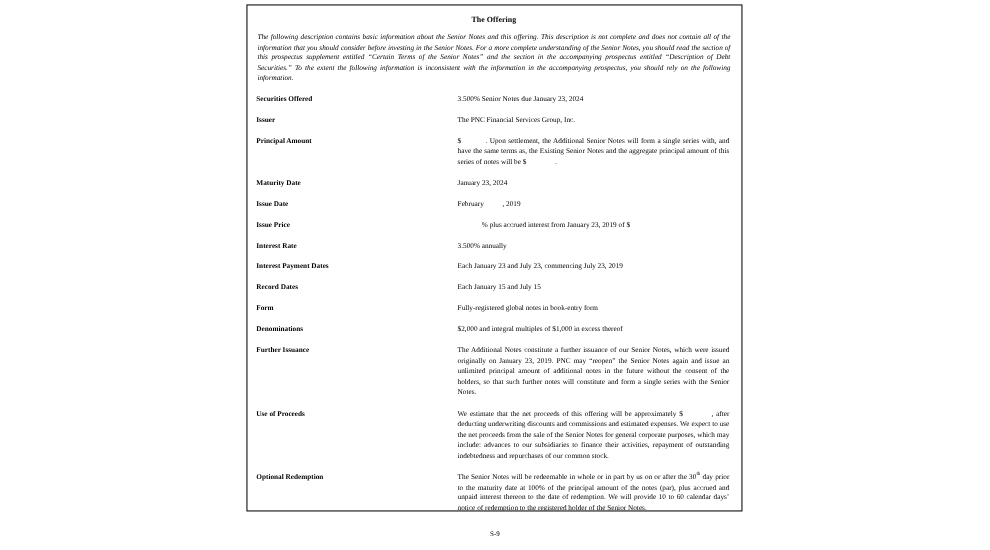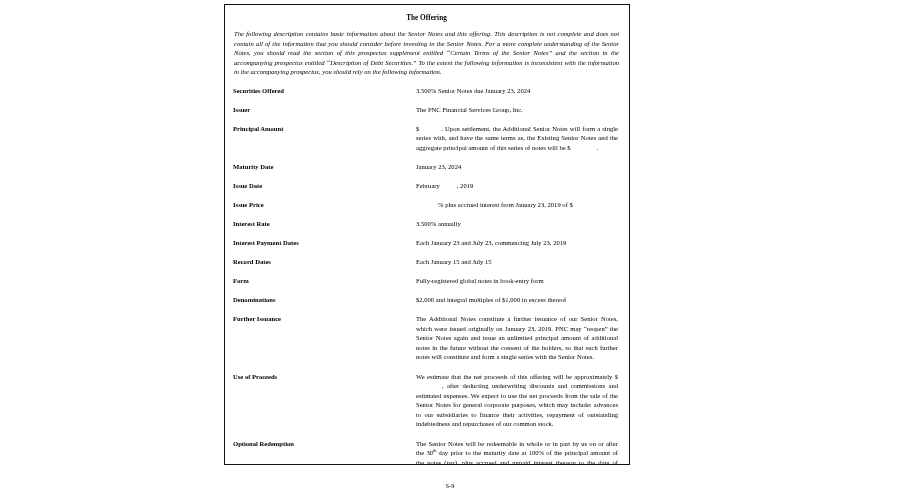--- a/index.html
+++ b/index.html
@@ -21,21 +21,21 @@
     top: 0;
     width: 900px;
     height: 500px;
     background: #ffffff;
   }
 
   .doc-frame {
     position: absolute;
     left: 224px;
     top: 4px;
-    width: 406px;
+    width: 451px;
     height: 461px;
     border: 1.2px solid #111111;
     background: #ffffff;
     box-sizing: border-box;
     padding: 6px 9px 6px 8px;
     overflow: hidden;
   }
 
   .doc-title {
     text-align: center;

